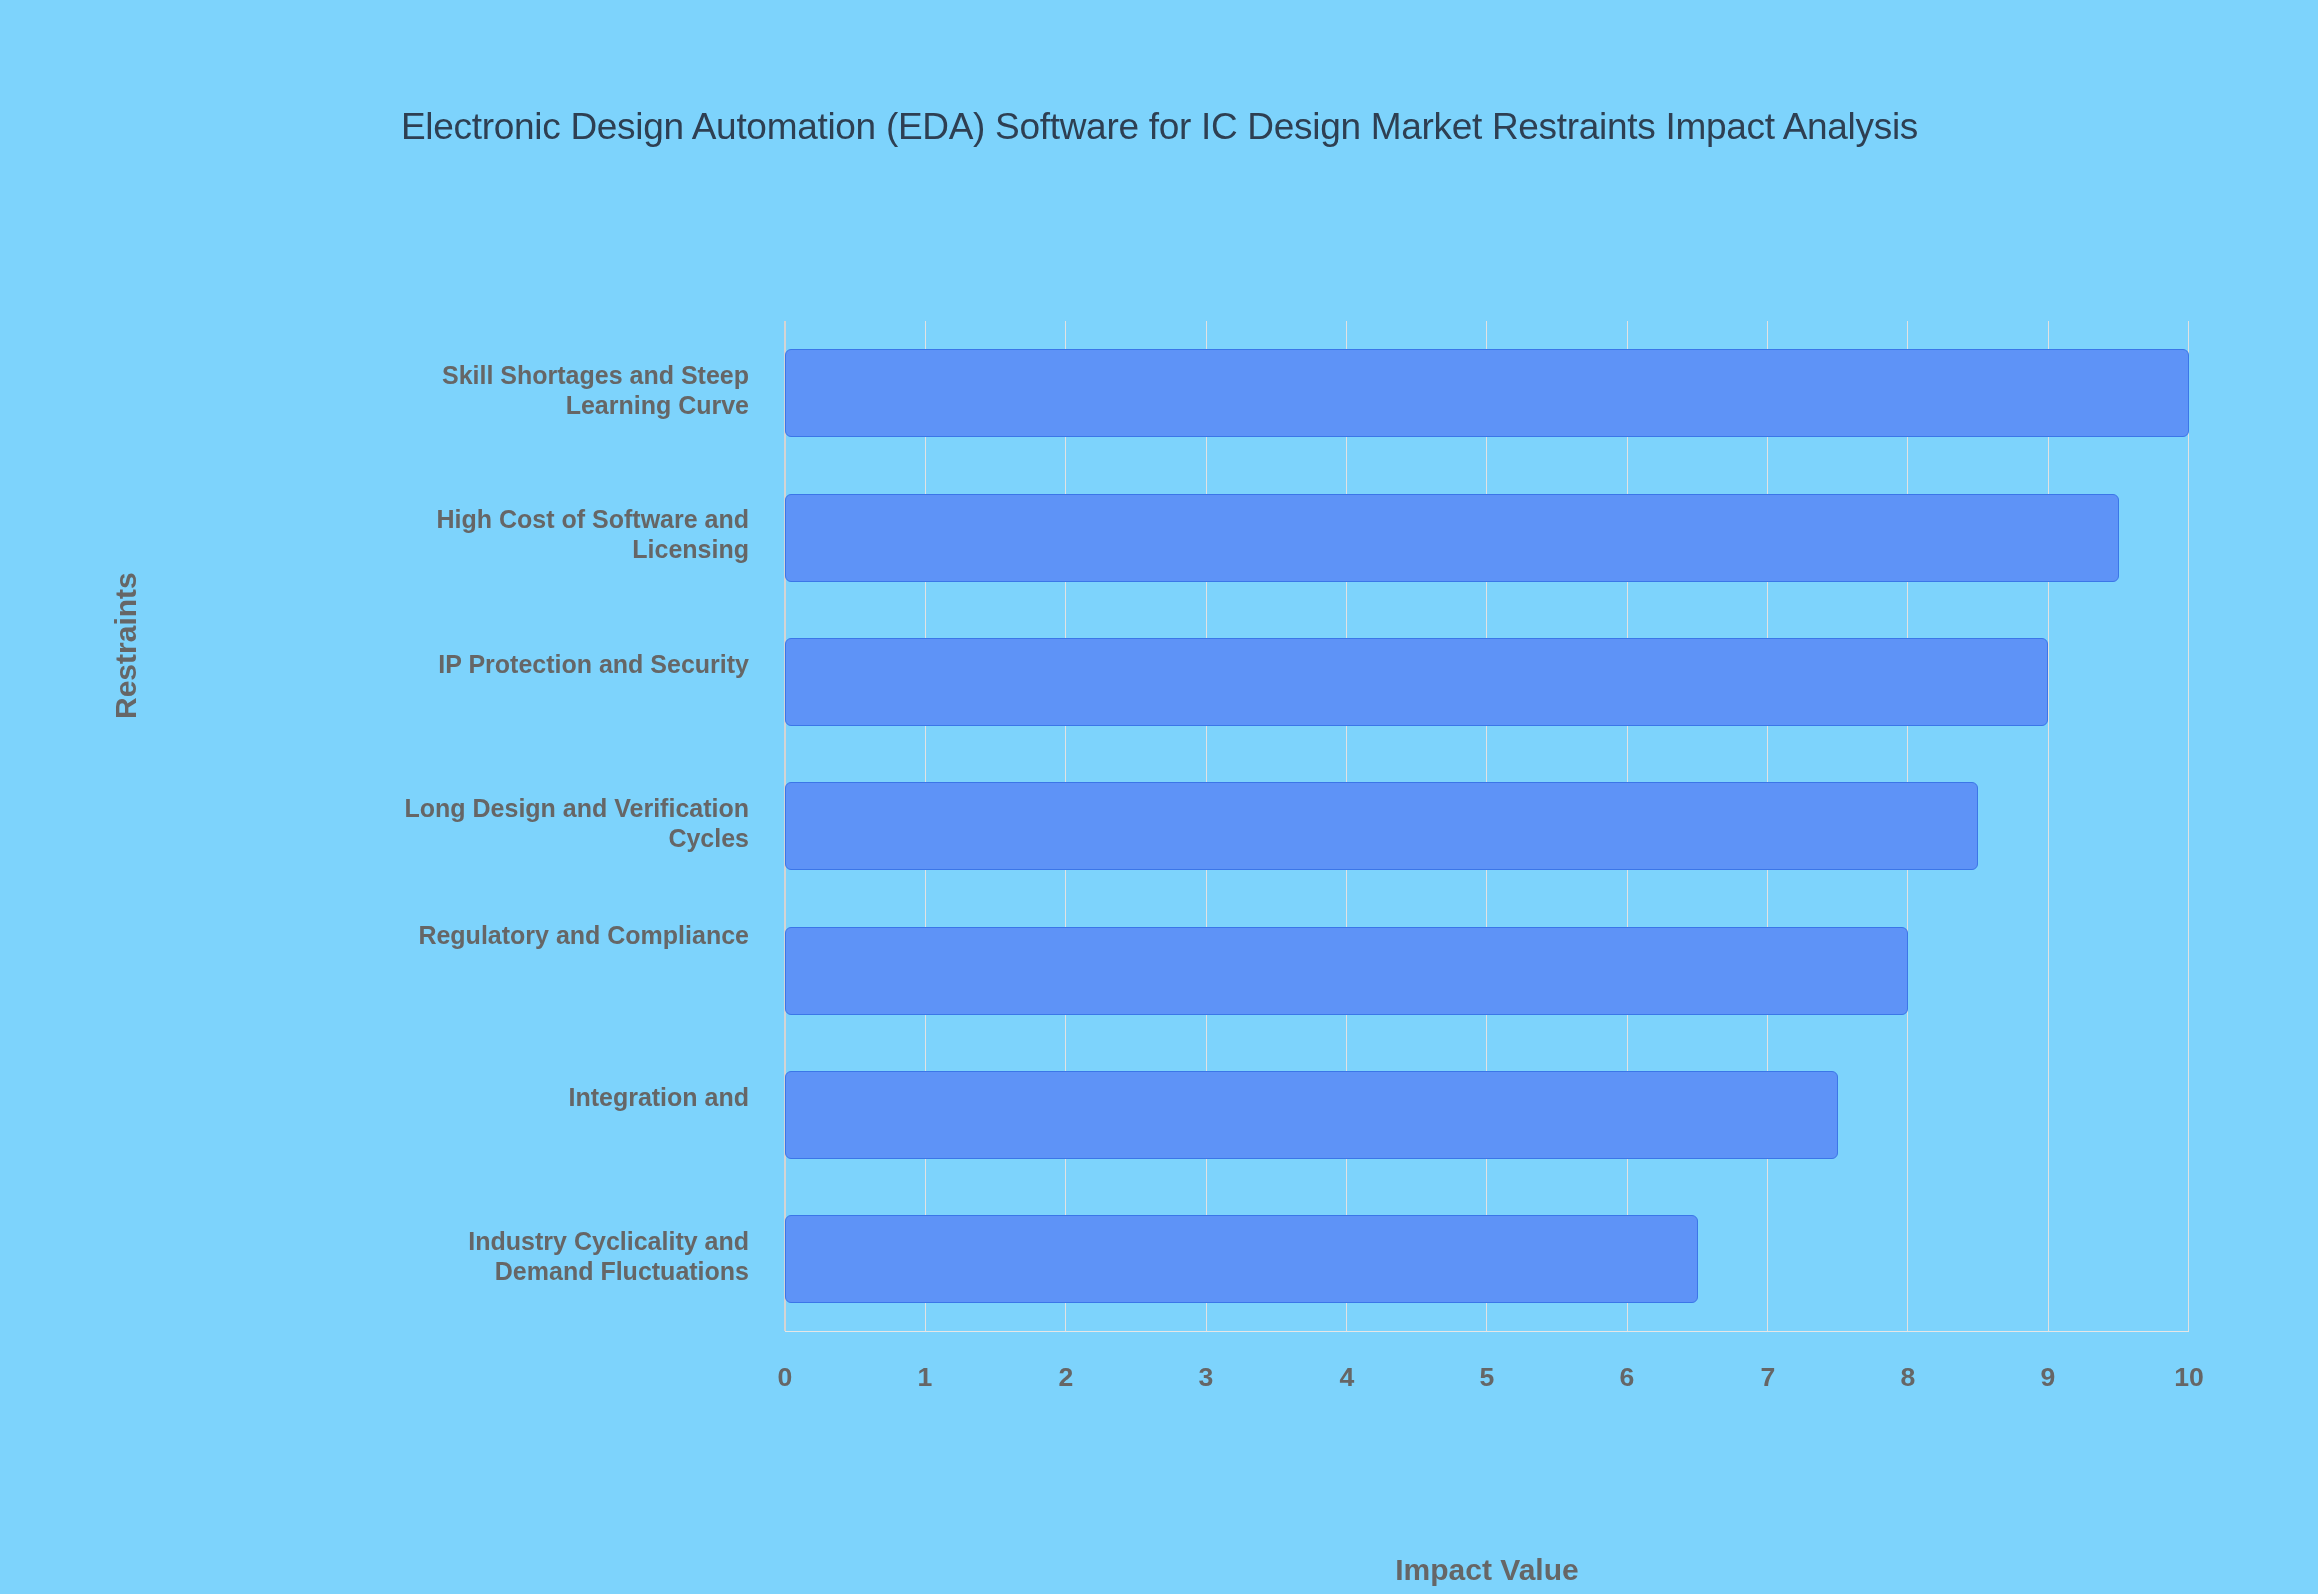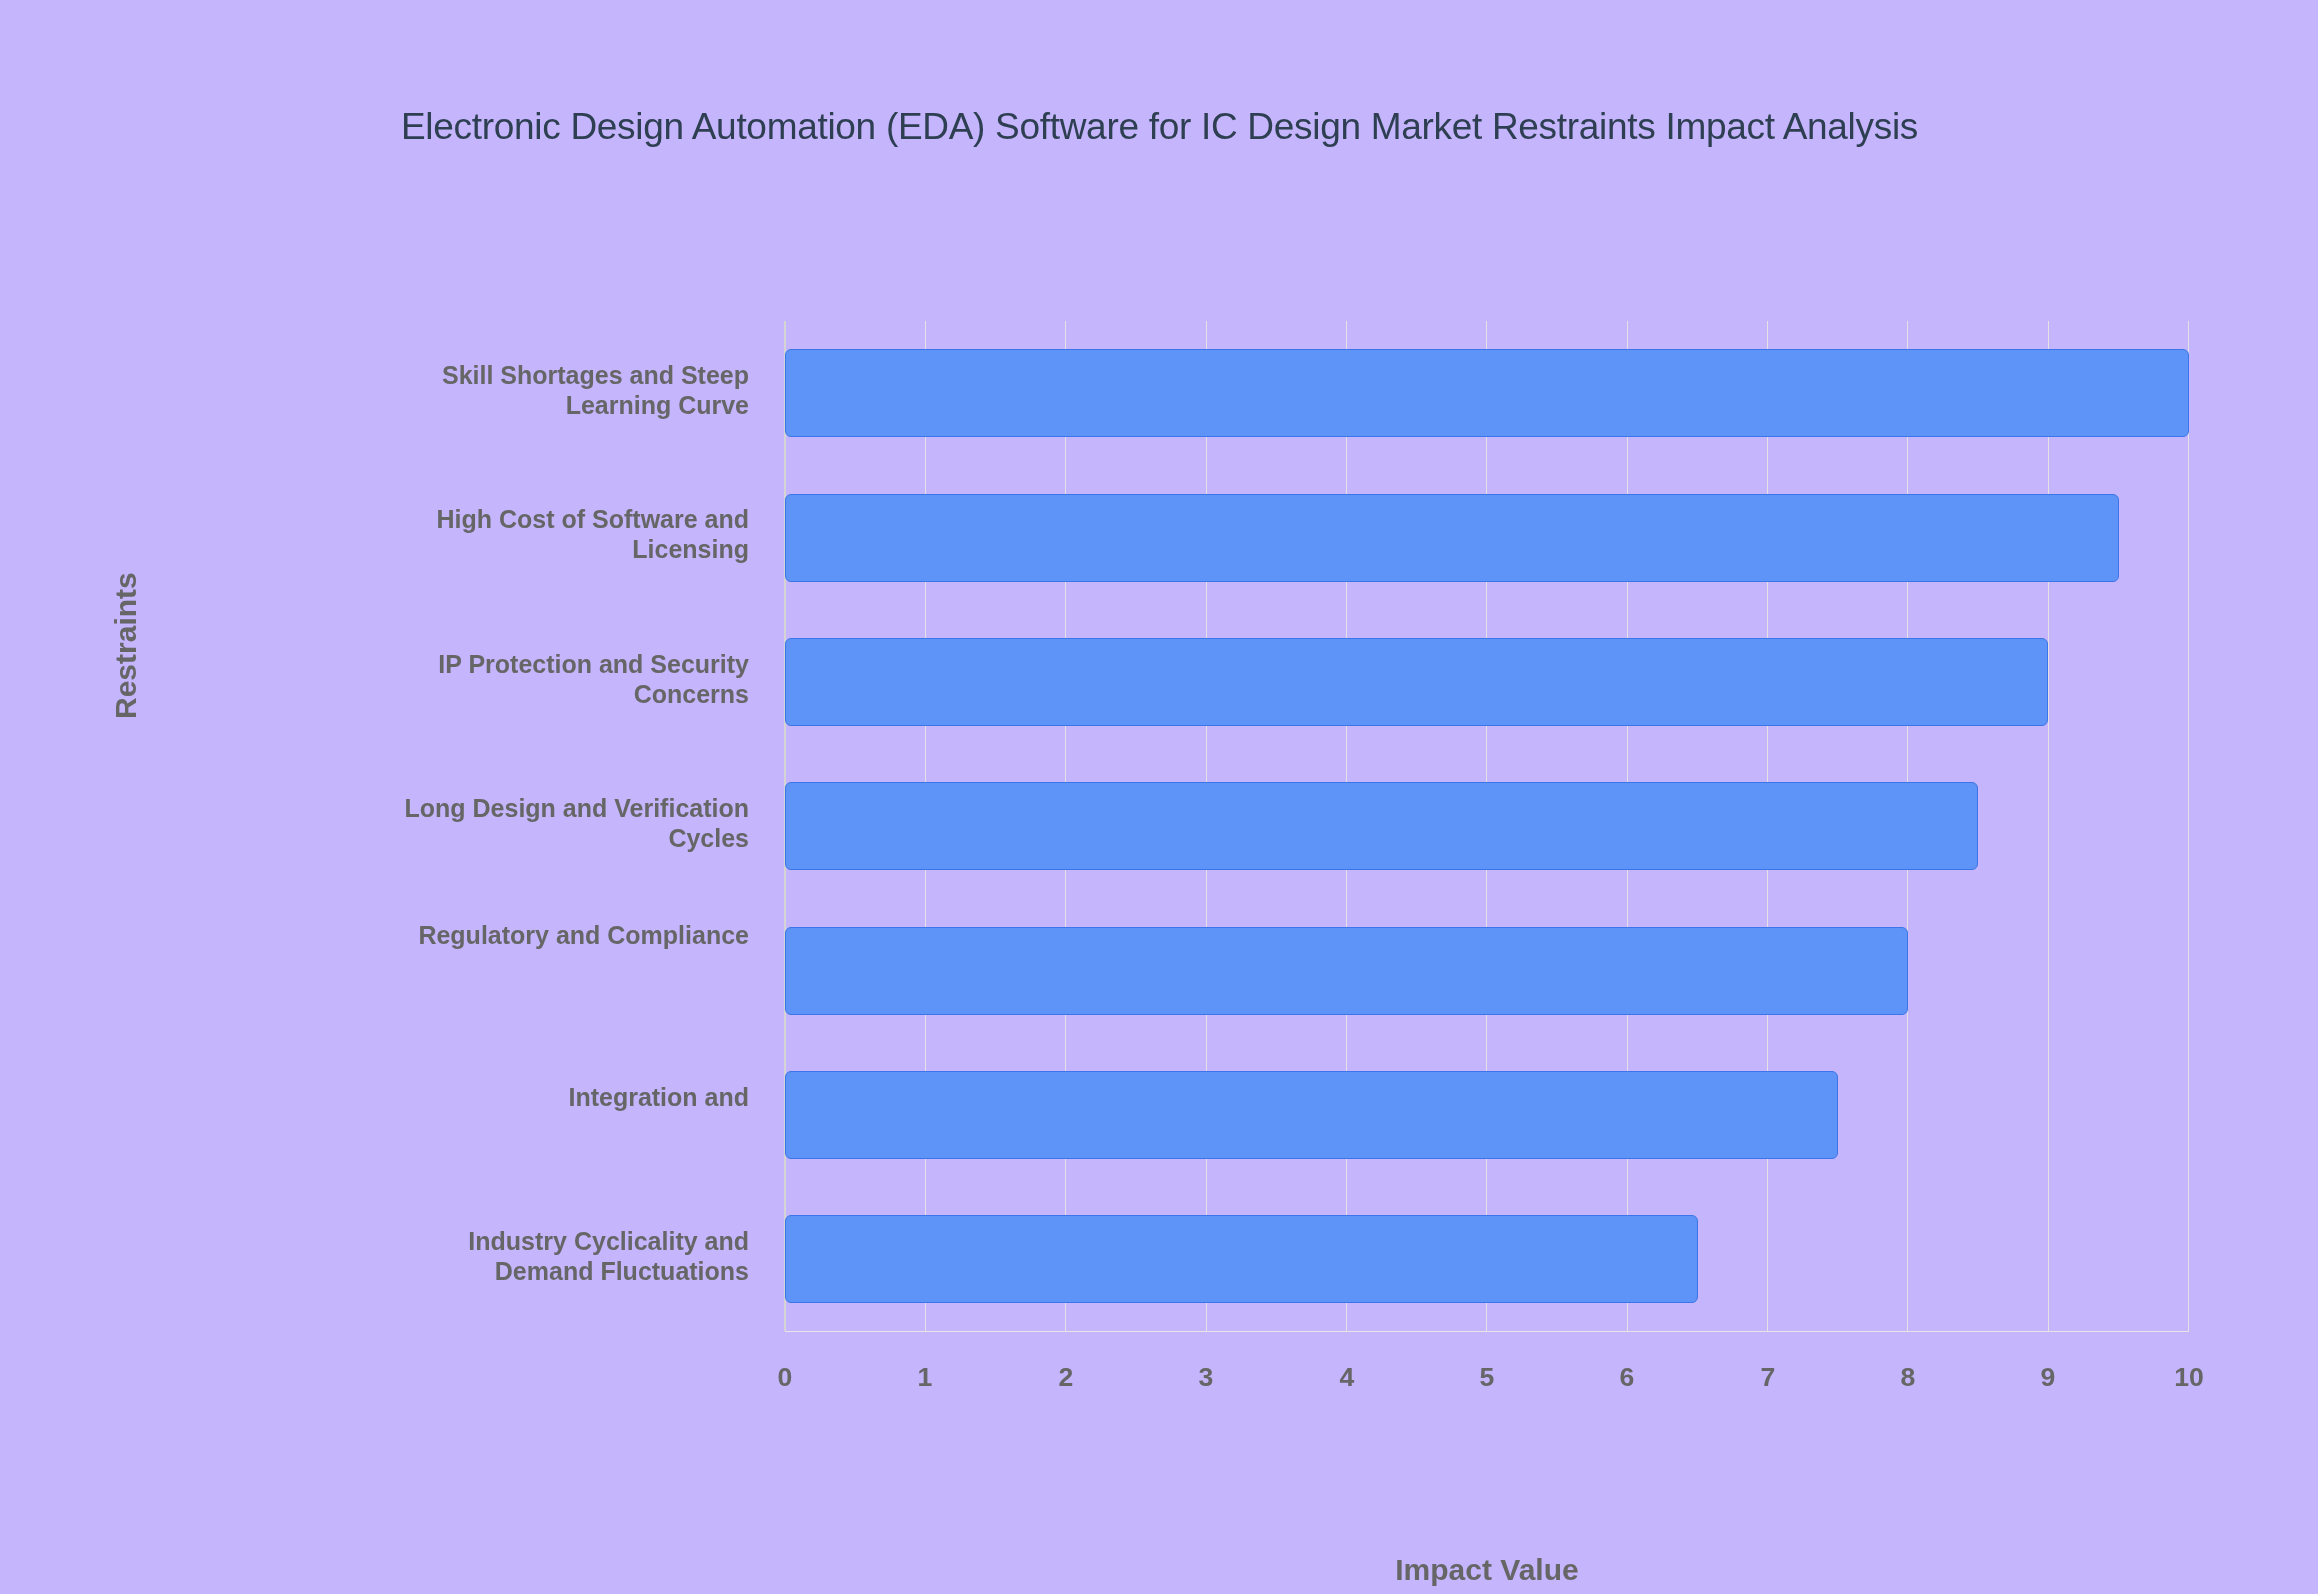--- a/index.html
+++ b/index.html
@@ -11,21 +11,21 @@
     width: 2319px;
     height: 1594px;
     font-family: "Liberation Sans", sans-serif;
     overflow: hidden;
   }
 
   #root {
     position: relative;
     width: 2319px;
     height: 1594px;
-    background: #c4b5fd;
+    background: #7dd3fc;
   }
 
   
   .chart-title {
     position: absolute;
     left: 0;
     top: 106px;
     width: 2319px;
     text-align: center;
     font-size: 37px;
@@ -157,21 +157,20 @@
       <div class="ycat" style="top: 40px;">
         <div>Skill Shortages and Steep</div>
         <div>Learning Curve</div>
       </div>
       <div class="ycat" style="top: 184px;">
         <div>High Cost of Software and</div>
         <div>Licensing</div>
       </div>
       <div class="ycat" style="top: 329px;">
         <div>IP Protection and Security</div>
-        <div>Concerns</div>
       </div>
       <div class="ycat" style="top: 473px;">
         <div>Long Design and Verification</div>
         <div>Cycles</div>
       </div>
       <div class="ycat" style="top: 600px;">
         <div>Regulatory and Compliance</div>
       </div>
       <div class="ycat" style="top: 762px; margin-left: 12px;">
         <div>Integration and</div>

